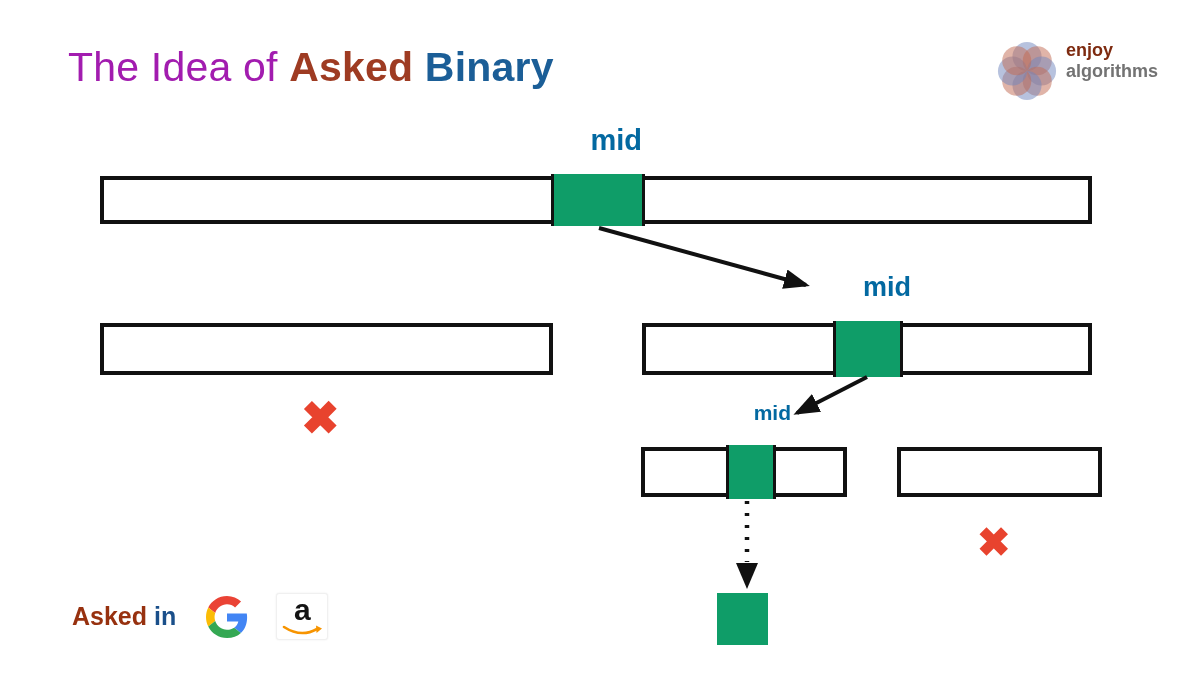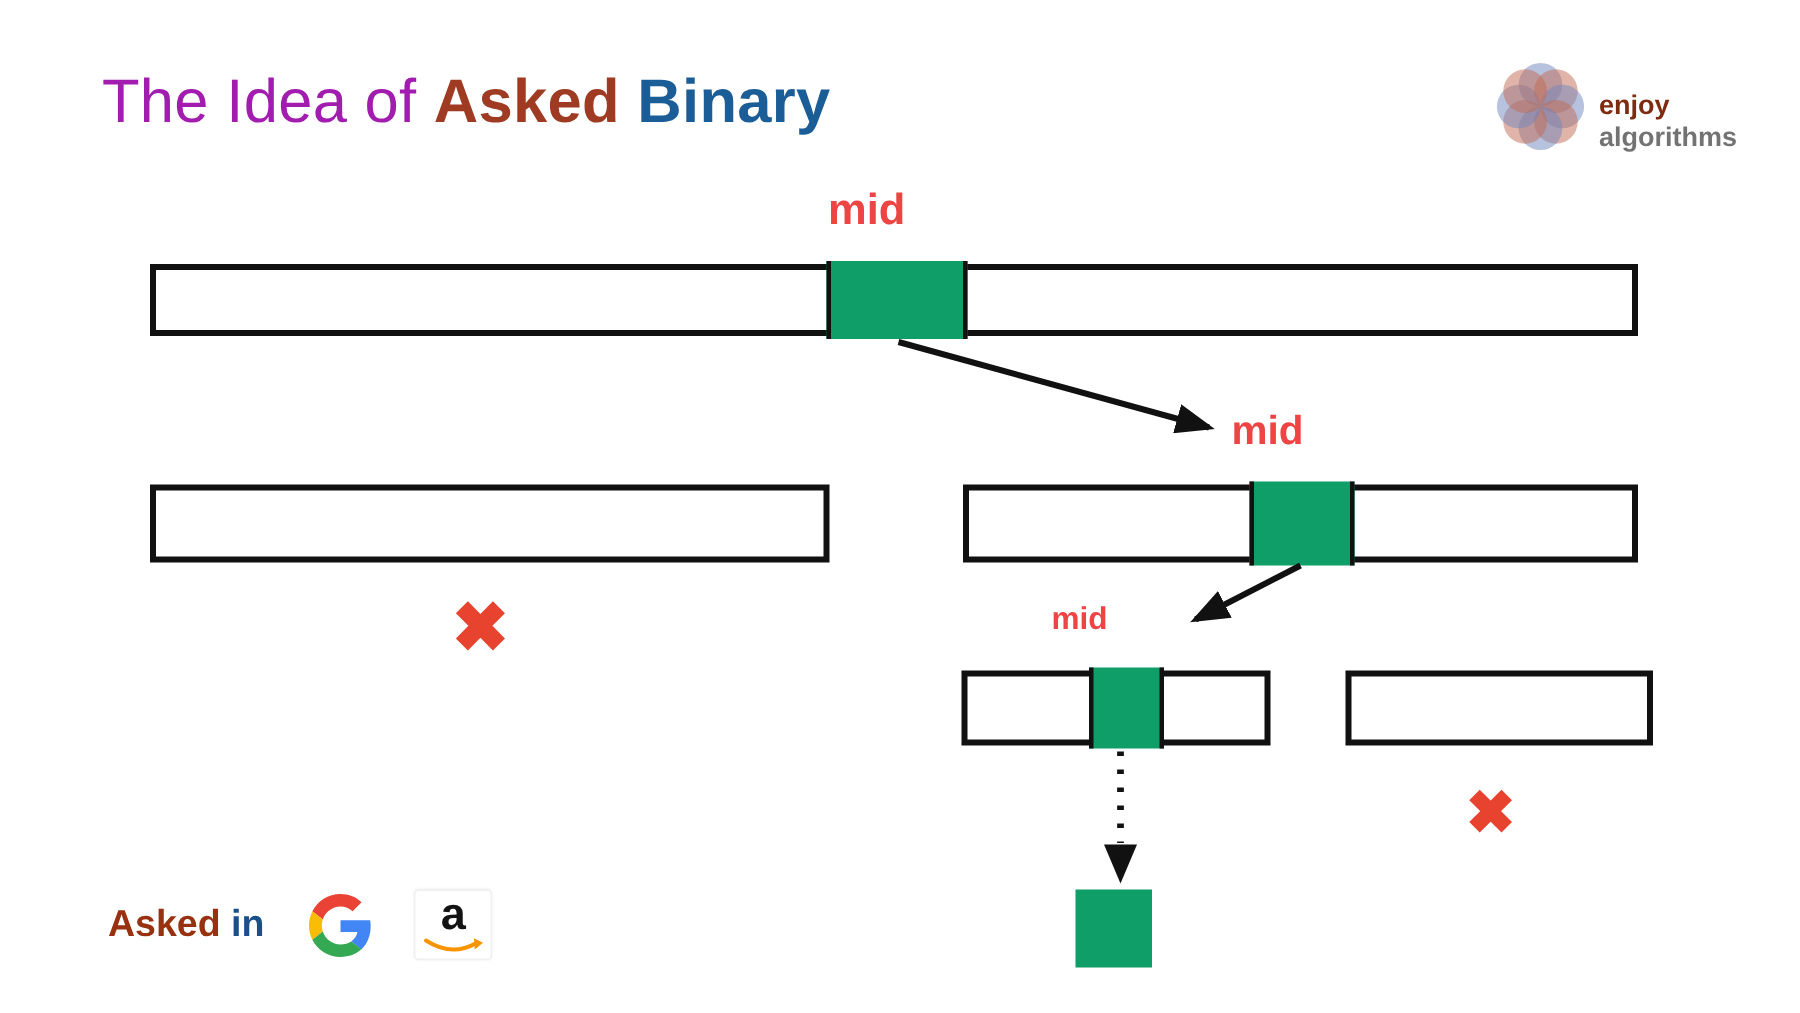--- a/index.html
+++ b/index.html
@@ -6,39 +6,39 @@
   .canvas{
     position:relative;width:1200px;height:675px;background:#ffffff;overflow:hidden;
     font-family:"Liberation Sans",sans-serif;color:#1b1b1b;
   }
   
   .title{position:absolute;left:68px;top:44px;font-size:41px;letter-spacing:.2px;white-space:nowrap;}
   .title .plain{font-weight:400;color:#a21caf;}
   .title .brown{font-weight:700;color:var(--title_brown,#9e3b22);}
   .title .blue{font-weight:700;color:var(--title_blue,#1b5e97);}
   
-  .brand{position:absolute;right:42px;top:40px;display:flex;align-items:flex-end;gap:8px;}
+  .brand{position:absolute;right:42px;top:40px;display:flex;align-items:flex-start;gap:8px;}
   .brand-text{font-size:18px;font-weight:700;line-height:21px;}
   .brand-text .l1{color:#7e2b10;}
   .brand-text .l2{color:#737373;}
   
   .bar{position:absolute;background:#fff;border:4px solid #111;box-sizing:border-box;}
   .bar-top{left:100px;top:176px;width:992px;height:48px;}
   .bar-l2-left{left:100px;top:323px;width:453px;height:52px;}
   .bar-l2-right{left:642px;top:323px;width:450px;height:52px;}
   .bar-l3-left{left:641px;top:447px;width:206px;height:50px;}
   .bar-l3-right{left:897px;top:447px;width:205px;height:50px;}
   .mid-seg{position:absolute;top:-6px;bottom:-6px;background:var(--green,#0f9d68);
            border-left:3px solid #111;border-right:3px solid #111;}
   .seg-top{left:447px;width:88px;}
   .seg-l2{left:187px;width:64px;}
   .seg-l3{left:81px;width:44px;}
   .green-square{position:absolute;left:717px;top:593px;width:51px;height:52px;background:var(--green,#0f9d68);}
   
-  .mid-label{position:absolute;width:90px;text-align:left;font-weight:700;color:#ef4444;}
+  .mid-label{position:absolute;width:90px;text-align:right;font-weight:700;color:#0369a1;}
   .mid-1{left:552px;top:124px;font-size:29px;}
   .mid-2{left:821px;top:272px;font-size:27px;}
   .mid-3{left:701px;top:401px;font-size:21px;}
   
   .reject{position:absolute;color:var(--red_x,#e8432e);font-weight:700;line-height:1;}
   .reject-1{left:301px;top:395px;font-size:46px;}
   .reject-2{left:977px;top:522px;font-size:40px;}
   
   .arrows{position:absolute;left:0;top:0;width:1200px;height:675px;pointer-events:none;}
   

